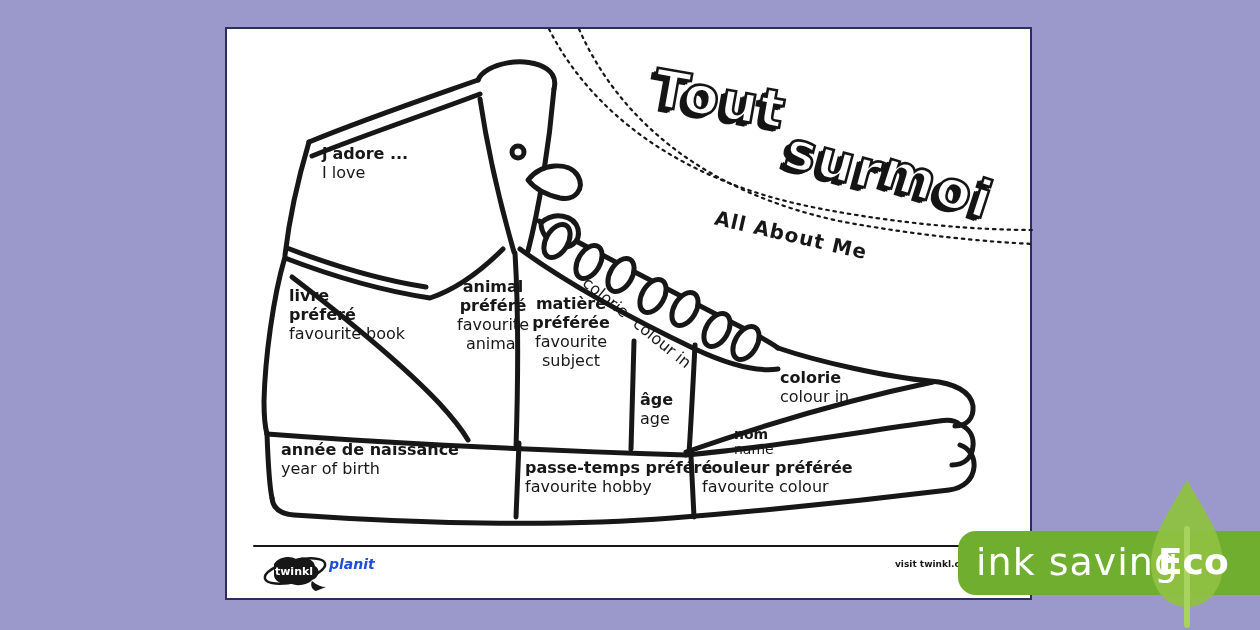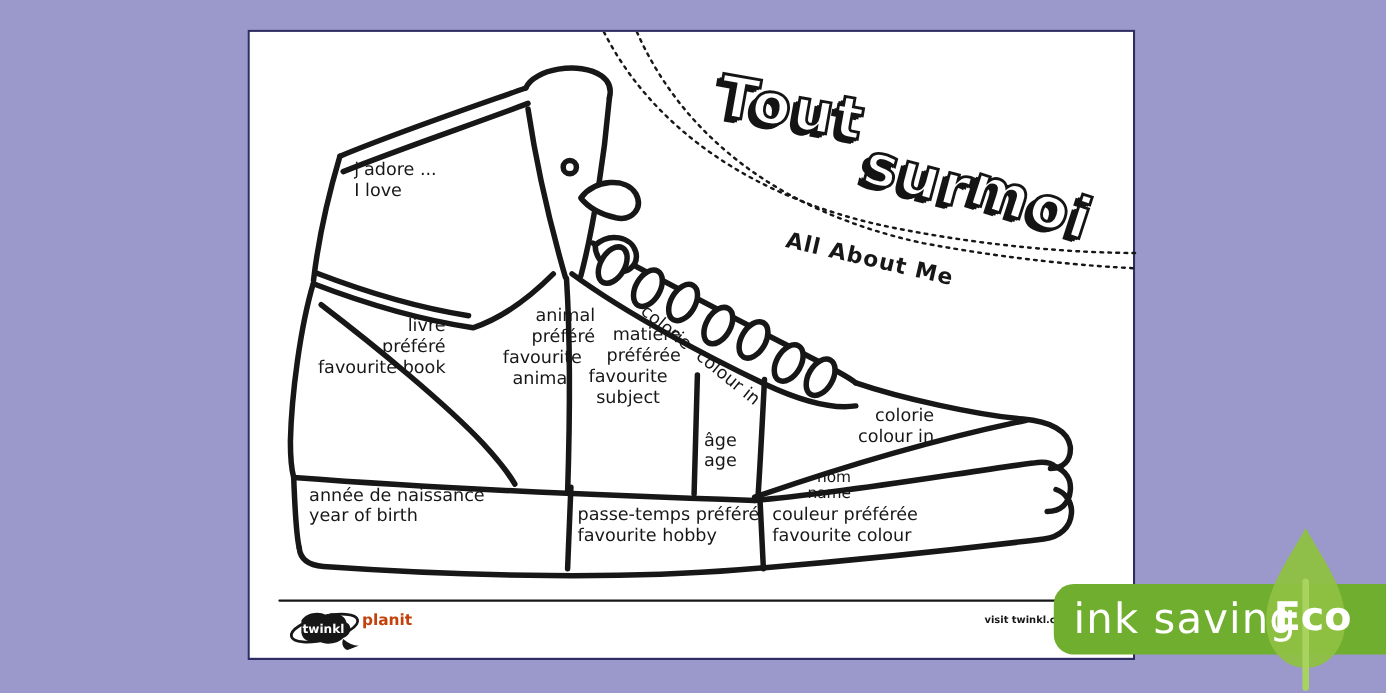--- a/index.html
+++ b/index.html
@@ -1,34 +1,34 @@
 <!DOCTYPE html>
 <html><head>
 <meta charset="utf-8">
 <style>
   html,body{margin:0;padding:0;width:1260px;height:630px;overflow:hidden;
     background:#9b99cb;font-family:"DejaVu Sans","Liberation Sans",sans-serif;}
   .page{position:absolute;left:225px;top:27px;width:807px;height:573px;
     background:#ffffff;border:2px solid #2d2c63;box-sizing:border-box;z-index:1;}
   .shoe-svg{position:absolute;left:0;top:0;width:807px;height:573px;}
   .lbl{position:absolute;color:#171717;font-size:16px;line-height:1.18;white-space:nowrap;}
-  .lbl .fr{font-weight:400;text-align:right;}
+  .lbl .fr{font-weight:700;}
   .lbl .en{font-weight:400;}
   .lbl.center{text-align:center;}
   .lbl div{white-space:nowrap;}
   .bubble{position:absolute;color:#ffffff;font-weight:800;font-size:52px;
     -webkit-text-stroke:2.6px #141414;letter-spacing:2px;
     text-shadow:-5px 5px 0 #141414,-3px 4px 0 #141414,-1px 2px 0 #141414;}
   .subtitle{position:absolute;color:#171717;font-weight:700;font-size:20px;
     letter-spacing:1px;transform:rotate(13deg);}
   .rot-label{position:absolute;transform:rotate(39deg);transform-origin:left top;
     font-size:16px;color:#171717;}
   .footer-brand{position:absolute;left:33px;top:521px;width:70px;height:44px;}
   .planit{position:absolute;left:102px;top:527px;font-size:14px;font-weight:700;
-    color:#c2410c;}
+    font-style:italic;color:#1d4ed8;}
   .visit{position:absolute;left:668px;top:530px;font-size:9px;font-weight:700;color:#171717;}
   .eco-rect{position:absolute;left:958px;top:531px;width:310px;height:64px;
     background:#6fae2e;border-radius:18px 0 0 18px;z-index:5;}
   .eco-ink{position:absolute;left:976px;top:531px;height:64px;line-height:62px;
     font-size:38px;color:#ffffff;letter-spacing:1px;z-index:7;}
   .eco-leaf{position:absolute;left:1141px;top:477px;width:92px;height:153px;z-index:6;}
   .eco-label{position:absolute;left:1158px;top:531px;height:64px;line-height:62px;
     font-size:36px;font-weight:700;color:#ffffff;z-index:7;text-align:center;}
 </style>
 </head>

